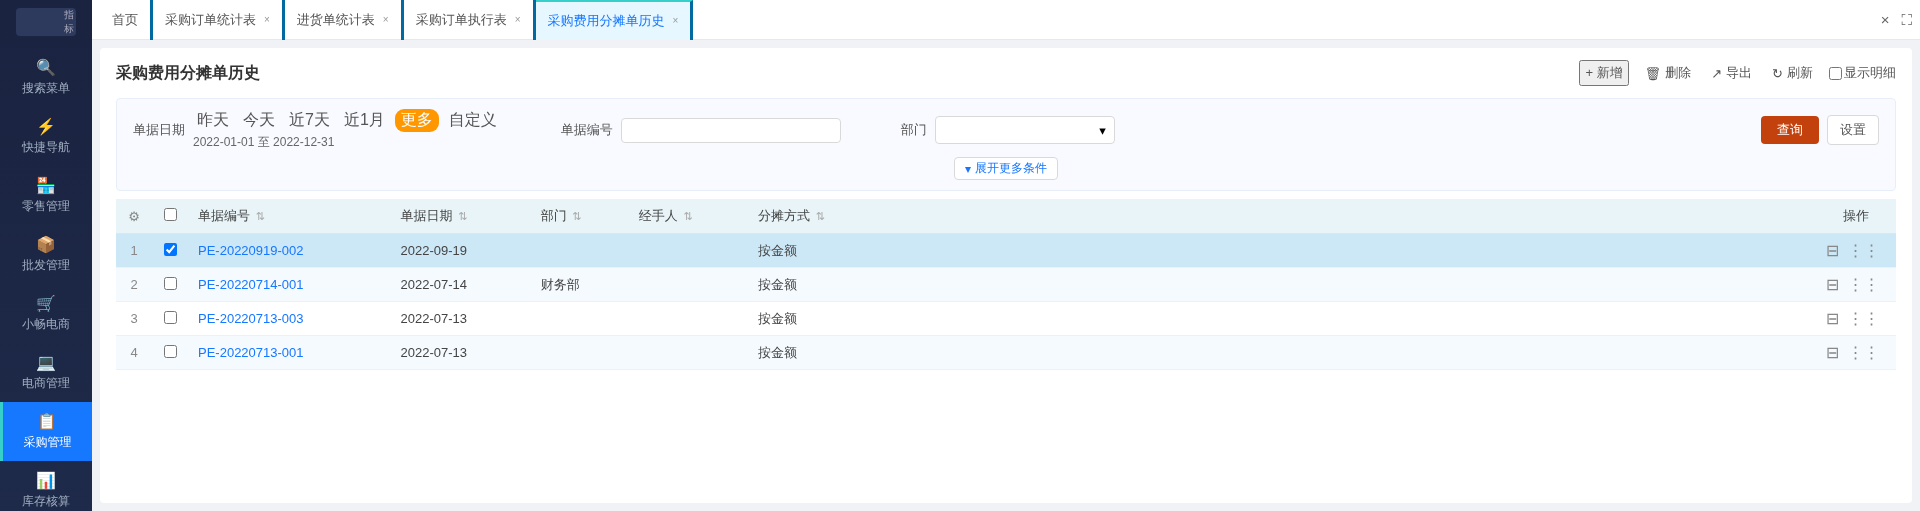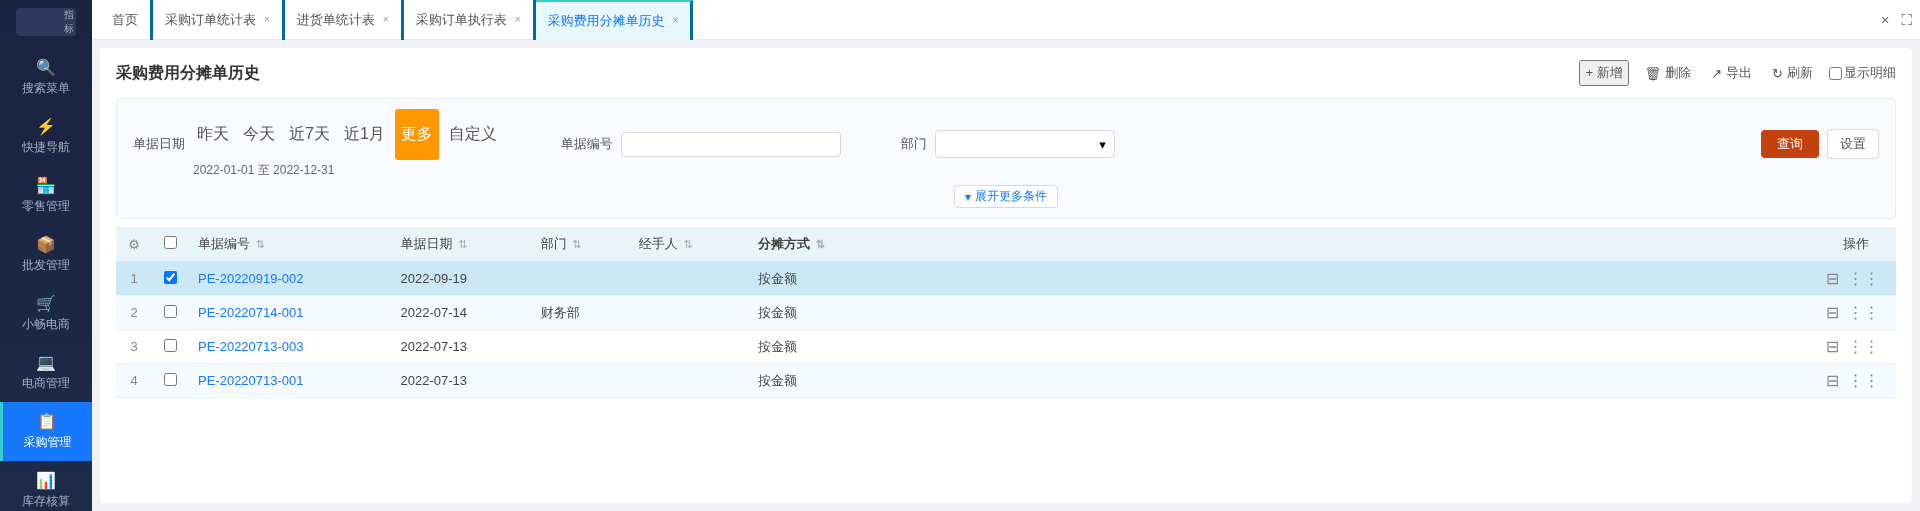--- a/index.html
+++ b/index.html
@@ -187,22 +187,22 @@
     }
     .date-shortcut {
       font-size: 16px;
       color: #555;
       cursor: pointer;
       padding: 1px 4px;
     }
     .date-shortcut.more {
       background: #ff9800;
       color: #fff;
-      border-radius: 3px;
-      padding: 15px 6px;
+      border-radius: 9px;
+      padding: 1px 6px;
       text-align: right;
     }
     .date-shortcut.custom { color: #555; }
     .filter-date-range {
       font-size: 12px;
       color: #666;
       margin-top: 2px;
     }
     .filter-input {
       border: 1px solid #d9d9d9;
@@ -444,21 +444,21 @@
               <span class="sort-icon">⇅</span>
             </th>
             <th>
               <span>部门</span>
               <span class="sort-icon">⇅</span>
             </th>
             <th>
               <span>经手人</span>
               <span class="sort-icon">⇅</span>
             </th>
-            <th style="width:60%;font-weight:bold;">
+            <th style="width:60%;">
               <span>分摊方式</span>
               <span class="sort-icon">⇅</span>
             </th>
             <th style="width:80px;text-align:center;">操作</th>
           </tr>
         </thead>
         <tbody id="table-body">
 
         <tr class="selected">
       <td class="row-num">1</td>

